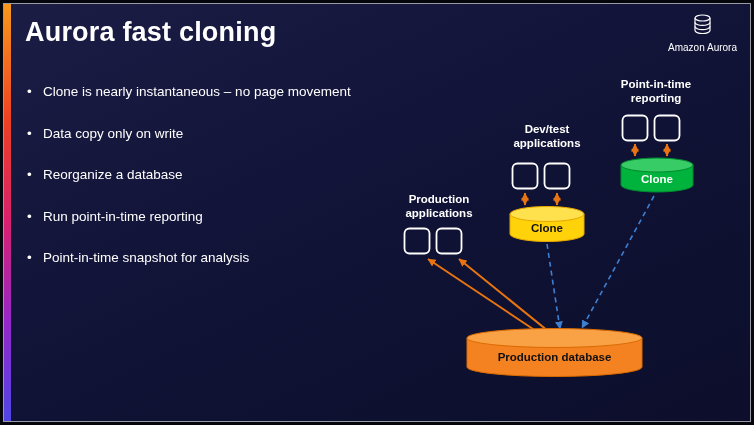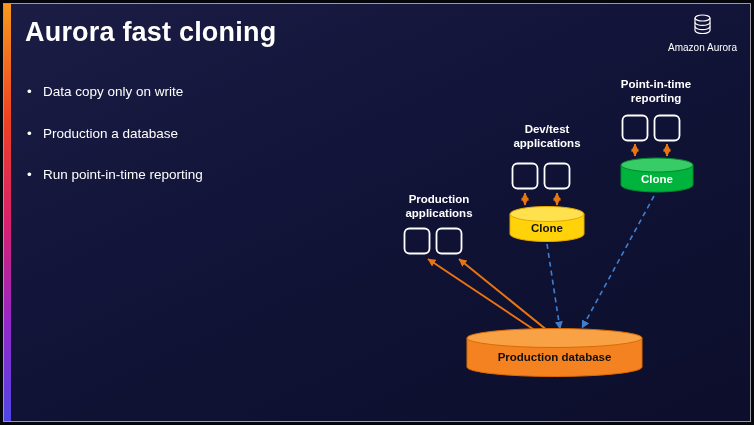--- a/index.html
+++ b/index.html
@@ -74,23 +74,25 @@
       <svg width="19" height="21" viewBox="0 0 19 21">
         <ellipse cx="9.5" cy="4" rx="7.5" ry="3" fill="none" stroke="#fff" stroke-width="1.2"></ellipse>
         <path d="M2,4 V16.5 a7.5,3 0 0 0 15,0 V4" fill="none" stroke="#fff" stroke-width="1.2"></path>
         <path d="M2,8.4 a7.5,3 0 0 0 15,0" fill="none" stroke="#fff" stroke-width="1.2"></path>
         <path d="M2,12.6 a7.5,3 0 0 0 15,0" fill="none" stroke="#fff" stroke-width="1.2"></path>
       </svg>
       <span class="brand-text">Amazon Aurora</span>
     </div>
 
     <ul class="bullets">
+      <li>Clone is nearly instantaneous – no page movement</li>
       <li>Data copy only on write</li>
-      <li>Production a database</li>
+      <li>Reorganize a database</li>
       <li>Run point-in-time reporting</li>
+      <li>Point-in-time snapshot for analysis</li>
     </ul>
 
     <svg class="diagram" width="748" height="419" viewBox="0 0 748 419">
       <defs>
         <marker id="ah-o" markerUnits="userSpaceOnUse" markerWidth="8" markerHeight="8" refX="7.5" refY="4" orient="auto-start-reverse">
           <path d="M0,0 L8,4 L0,8 Z" class="mk-o"></path>
         </marker>
         <marker id="ah-b" markerUnits="userSpaceOnUse" markerWidth="8" markerHeight="8" refX="7.5" refY="4" orient="auto-start-reverse">
           <path d="M0,0 L8,4 L0,8 Z" class="mk-b"></path>
         </marker>

